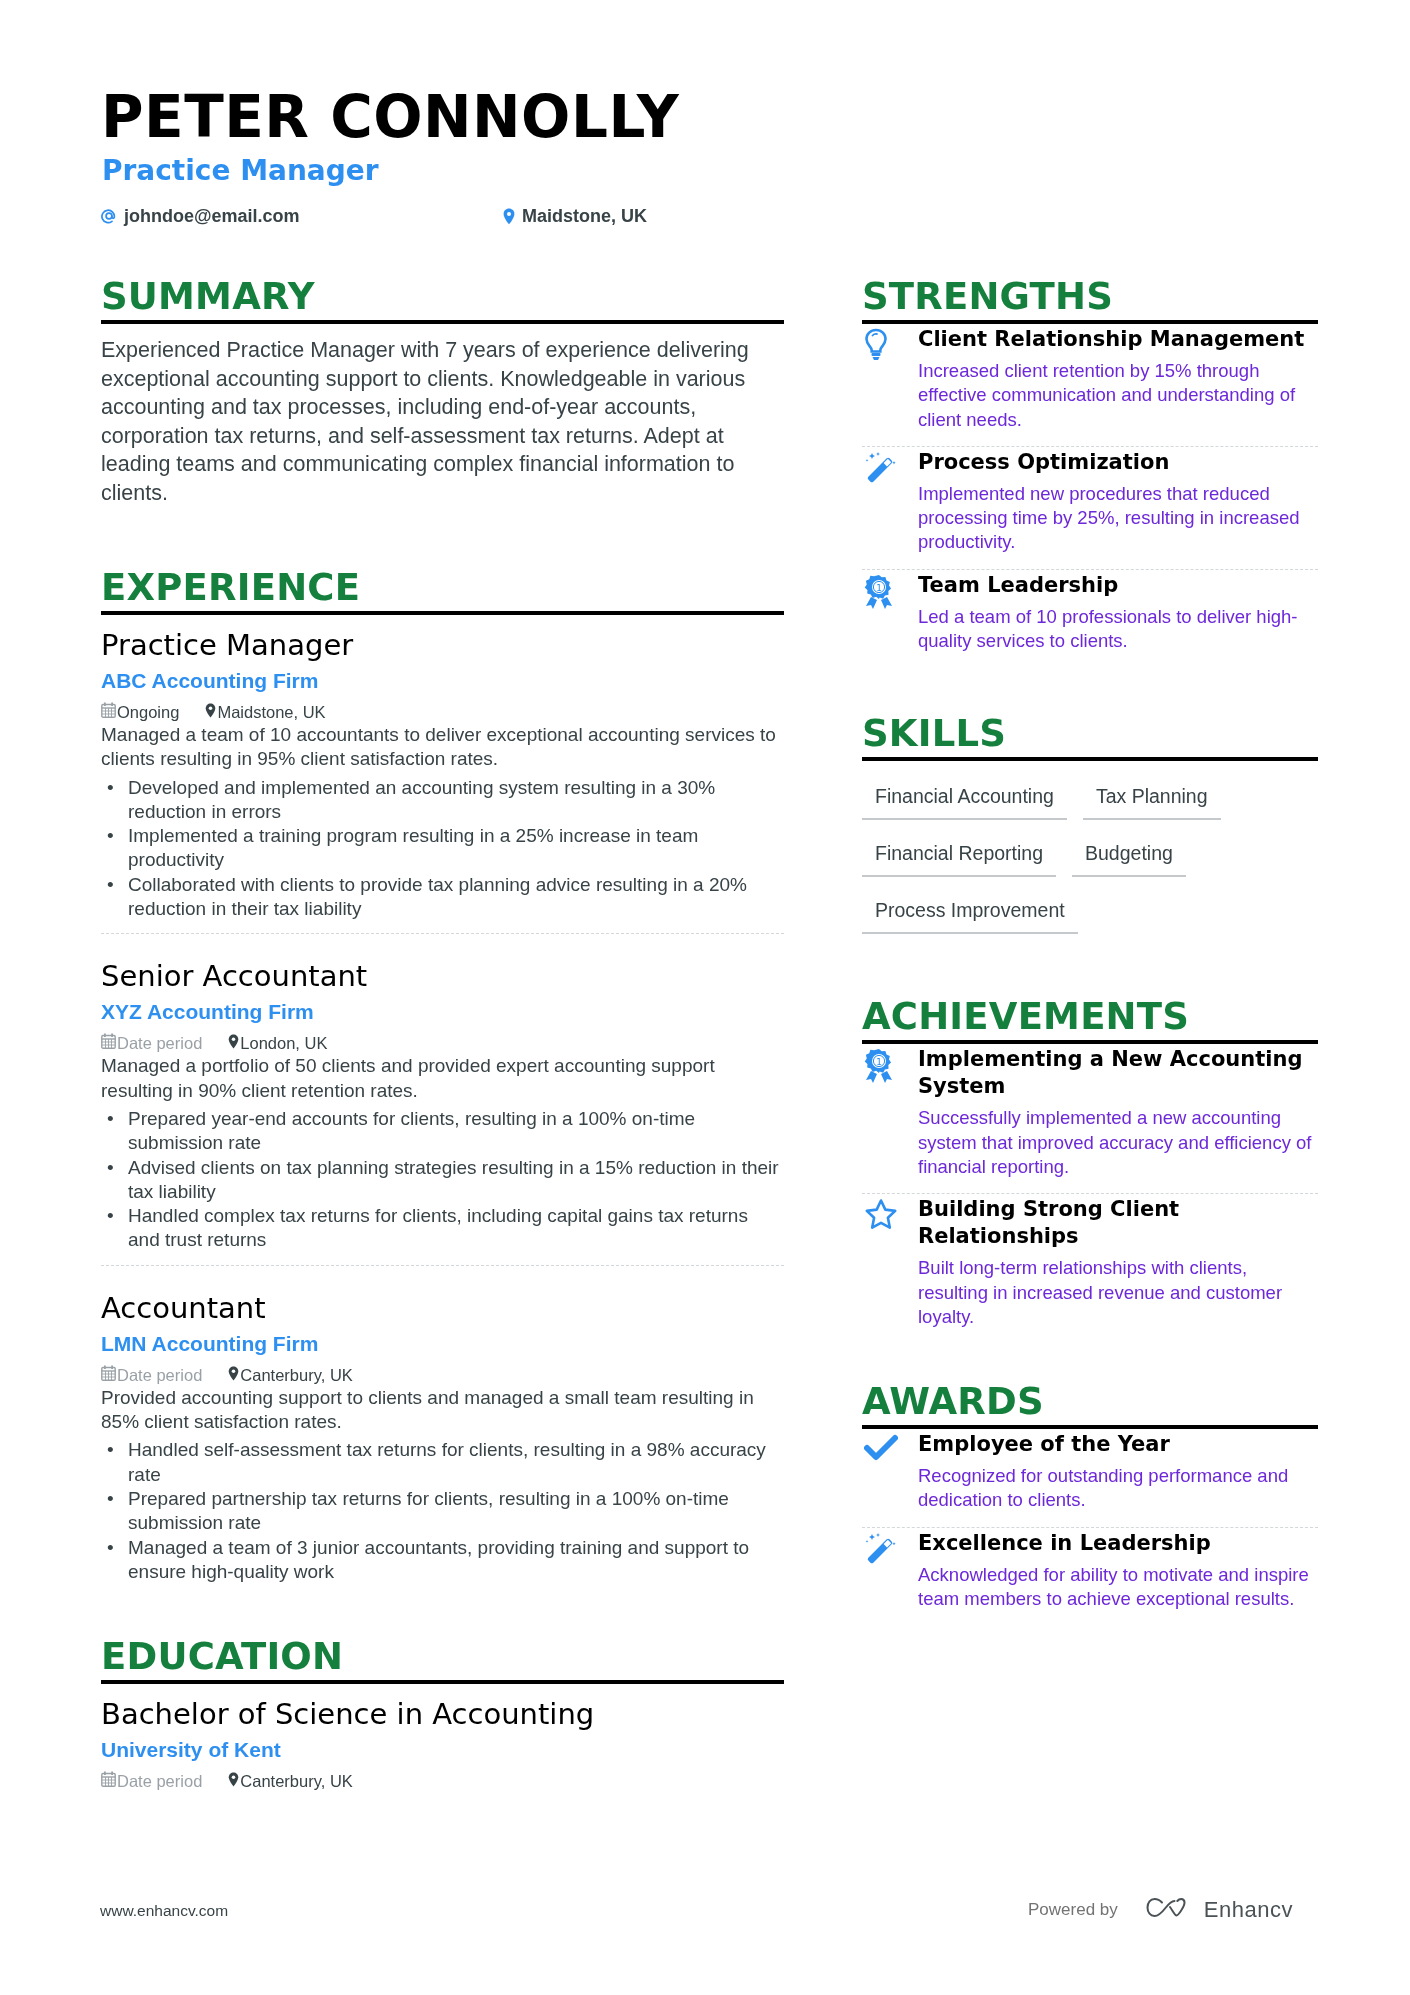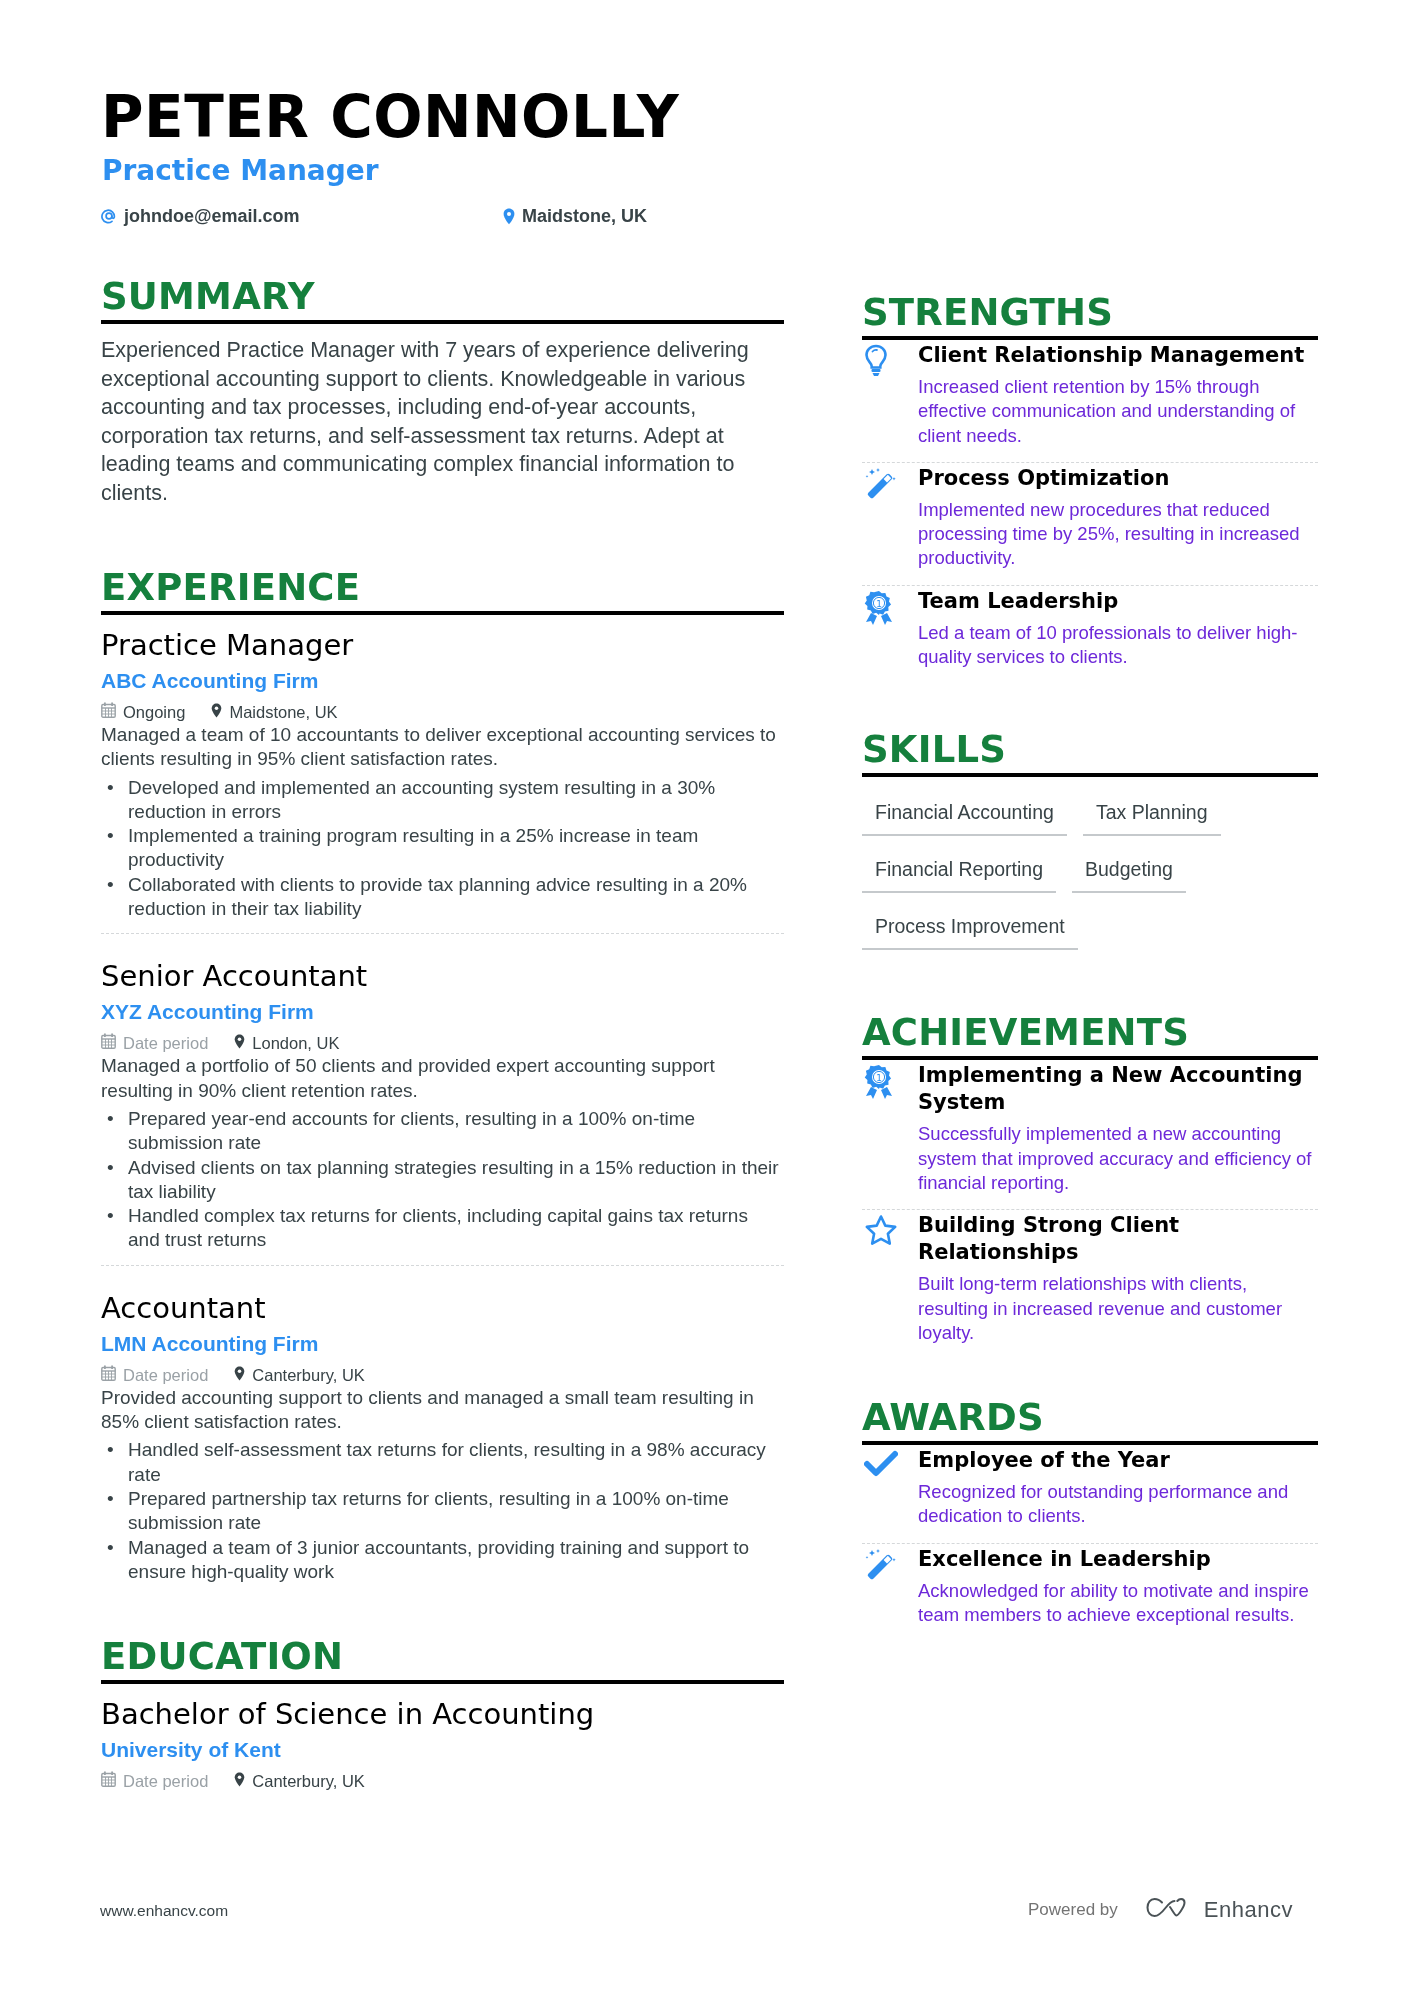--- a/index.html
+++ b/index.html
@@ -8,31 +8,31 @@
   .page { position: absolute; left: 0; top: 0; width: 1410px; height: 1486px; }
 
   
   .name { position: absolute; left: 101px; top: 88px; font-family: "DejaVu Sans", sans-serif; font-weight: bold; font-size: 58px; letter-spacing: 0.5px; color: #000; line-height: 1; white-space: nowrap; }
   .title { position: absolute; left: 102px; top: 157px; font-family: "DejaVu Sans", sans-serif; font-weight: bold; font-size: 28px; color: #2d8ff0; line-height: 1; white-space: nowrap; }
   .contact { position: absolute; top: 205px; font-size: 18px; font-weight: bold; color: #384347; line-height: 22px; white-space: nowrap; display: flex; align-items: center; gap: 7px; }
   .contact .ico { color: #2d8ff0; font-weight: normal; display: inline-flex; align-items: center; }
 
   
   .col-left { position: absolute; left: 101px; top: 276px; width: 683px; }
-  .col-right { position: absolute; left: 862px; top: 292px; width: 456px; }
+  .col-right { position: absolute; left: 862px; top: 276px; width: 456px; }
 
   .sec-head { font-family: "DejaVu Sans", sans-serif; font-weight: bold; font-size: 37px; color: #15803d; line-height: 42px; letter-spacing: 0.2px; padding-bottom: 2px; border-bottom: 4px solid #000; white-space: nowrap; }
 
   .summary-text { font-size: 21.5px; line-height: 28.5px; color: #384347; margin-top: 12px; }
 
   .job { padding-bottom: 12px; }
   .job-title { font-family: "DejaVu Sans", sans-serif; font-size: 29px; color: #000; line-height: 36px; margin-top: 12px; white-space: nowrap; font-weight: normal; }
   .company { font-weight: bold; font-size: 21px; color: #2d8ff0; line-height: 28px; margin-top: 4px; white-space: nowrap; }
   .meta { display: flex; align-items: center; font-size: 16.5px; line-height: 22px; margin-top: 6px; color: #384347; white-space: nowrap; }
-  .meta .m-item { display: inline-flex; align-items: center; gap: 7px; margin-right: 26px; }
+  .meta .m-item { display: inline-flex; align-items: center; gap: 1px; margin-right: 26px; }
   .meta .date.placeholder { color: #9aa1a6; }
   .meta .cal { color: #9aa1a6; }
   .meta .pin { color: #384347; }
   .job-desc { font-size: 19px; line-height: 24.3px; color: #384347; }
   .bullets { list-style: none; margin-top: 4px; }
   .bullets li { position: relative; padding-left: 27px; font-size: 19px; line-height: 24.3px; color: #384347; }
   .bullets li::before { content: "•"; position: absolute; left: 6px; top: 0; color: #384347; }
   .dash-sep { border-top: 1.5px dashed #d5d8da; margin-top: 12px; }
 
   .edu { margin-top: 10px; }

